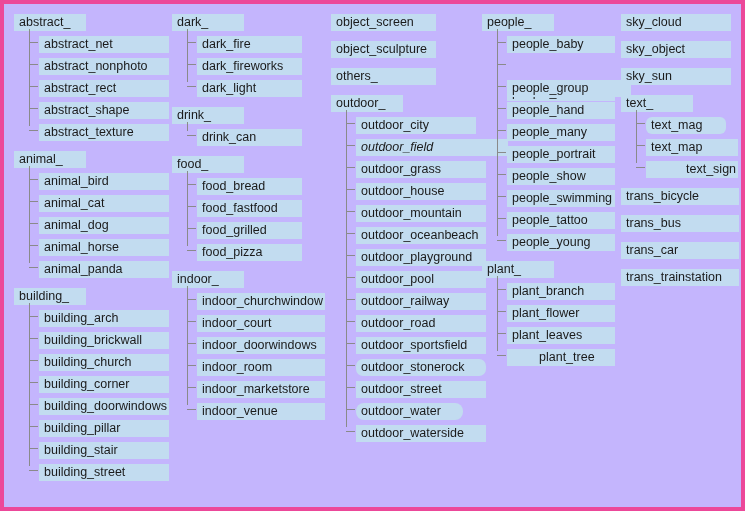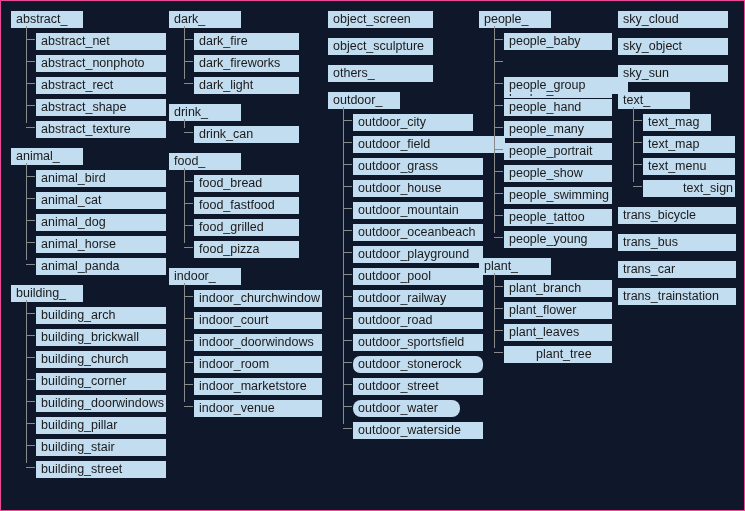--- a/index.html
+++ b/index.html
@@ -7,22 +7,22 @@
   body{
     width:745px;height:511px;
     background:#ffffff;
     font-family:"Liberation Sans","DejaVu Sans",sans-serif;
     overflow:hidden;
   }
   #panel{
     position:relative;
     box-sizing:border-box;
     width:745px;height:511px;
-    border:1px solid #ec4899;
-    background:#0f172a;
+    border:4px solid #ec4899;
+    background:#c4b5fd;
     overflow:hidden;
   }
   .column{
     position:absolute;
     top:8px;
   }
   .group{ position:relative; }
   .group + .group{ margin-top:10px; }
 
   .node{
@@ -158,21 +158,21 @@
       <div class="group">
         <div class="node root"><span class="pill" style="width: 105px;">object_sculpture</span></div>
       </div>
       <div class="group">
         <div class="node root"><span class="pill" style="width: 105px;">others_</span></div>
       </div>
       <div class="group">
         <div class="node root"><span class="pill" style="width: 72px;">outdoor_</span></div>
         <div class="children">
           <div class="node child"><span class="pill" style="width: 120px;">outdoor_city</span></div>
-          <div class="node child"><span class="pill" style="width: 152px;">outdoor_field</span></div>
+          <div class="node child"><span class="pill" style="width: 152px; font-style: italic;">outdoor_field</span></div>
           <div class="node child"><span class="pill" style="width: 130px;">outdoor_grass</span></div>
           <div class="node child"><span class="pill" style="width: 130px;">outdoor_house</span></div>
           <div class="node child"><span class="pill" style="width: 130px;">outdoor_mountain</span></div>
           <div class="node child"><span class="pill" style="width: 130px;">outdoor_oceanbeach</span></div>
           <div class="node child"><span class="pill" style="width: 130px;">outdoor_playground</span></div>
           <div class="node child"><span class="pill" style="width: 130px;">outdoor_pool</span></div>
           <div class="node child"><span class="pill" style="width: 130px;">outdoor_railway</span></div>
           <div class="node child"><span class="pill" style="width: 130px;">outdoor_road</span></div>
           <div class="node child"><span class="pill" style="width: 130px;">outdoor_sportsfield</span></div>
           <div class="node child"><span class="pill" style="width: 130px; border-radius: 7px;">outdoor_stonerock</span></div>
@@ -214,23 +214,22 @@
       </div>
       <div class="group">
         <div class="node root"><span class="pill" style="width: 110px;">sky_object</span></div>
       </div>
       <div class="group">
         <div class="node root"><span class="pill" style="width: 110px;">sky_sun</span></div>
       </div>
       <div class="group">
         <div class="node root"><span class="pill" style="width: 72px;">text_</span></div>
         <div class="children">
-          <div class="node child"><span class="pill" style="width: 68px;">text_mag</span></div>
+          <div class="node child"><span class="pill" style="width: 80px; border-radius: 6px;">text_mag</span></div>
           <div class="node child"><span class="pill" style="width: 92px;">text_map</span></div>
-          <div class="node child"><span class="pill" style="width: 92px;">text_menu</span></div>
           <div class="node child"><span class="pill" style="width: 92px; padding-left: 40px;">text_sign</span></div>
         </div>
       </div>
       <div class="group">
         <div class="node root"><span class="pill" style="width: 118px;">trans_bicycle</span></div>
       </div>
       <div class="group">
         <div class="node root"><span class="pill" style="width: 118px;">trans_bus</span></div>
       </div>
       <div class="group">

